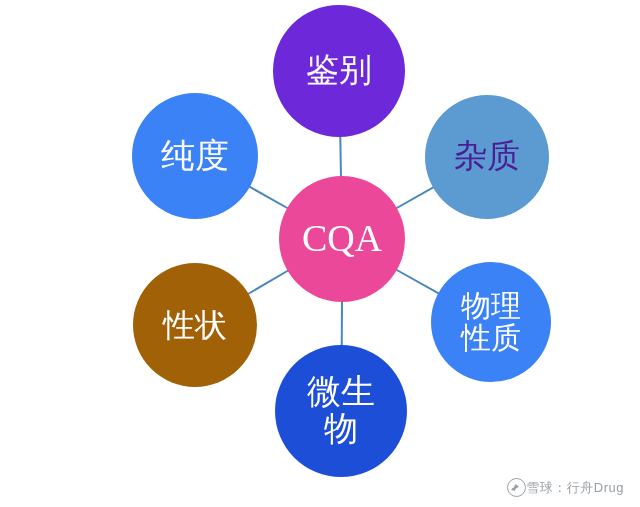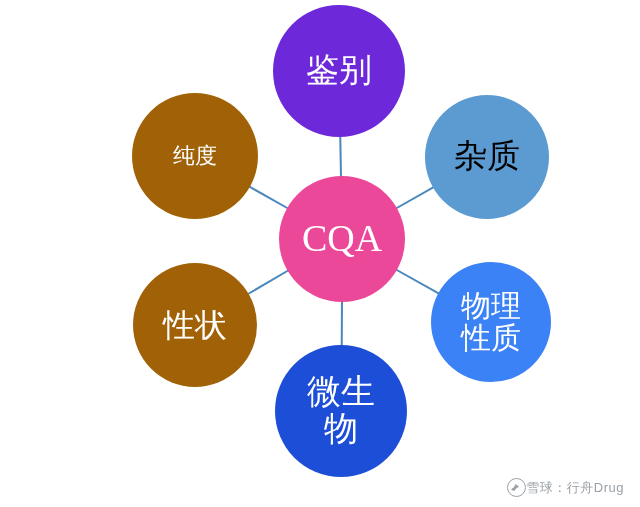--- a/index.html
+++ b/index.html
@@ -91,25 +91,25 @@
 
 <div id="diagram">
     <div class="connector" style="width: 43.0268px; height: 2px; left: 340.911px; top: 177.01px; transform-origin: 0px 50%; transform: rotate(-91.023deg);"></div>
     <div class="connector" style="width: 45.5803px; height: 2px; left: 395.098px; top: 207.972px; transform-origin: 0px 50%; transform: rotate(-29.4889deg);"></div>
     <div class="connector" style="width: 51.5579px; height: 2px; left: 395.29px; top: 267.685px; transform-origin: 0px 50%; transform: rotate(29.1199deg);"></div>
     <div class="connector" style="width: 47.0029px; height: 2px; left: 341.645px; top: 298.999px; transform-origin: 0px 50%; transform: rotate(90.3331deg);"></div>
     <div class="connector" style="width: 49.3085px; height: 2px; left: 289.349px; top: 268.803px; transform-origin: 0px 50%; transform: rotate(149.671deg);"></div>
     <div class="connector" style="width: 46.8135px; height: 2px; left: 288.882px; top: 208.008px; transform-origin: 0px 50%; transform: rotate(-150.55deg);"></div>
     <div class="node center" style="left: 279px; top: 176px; width: 126px; height: 126px; font-size: 38px; background: #ec4899; color: rgb(255, 255, 255);"><span>CQA</span></div>
     <div class="node" style="left: 273px; top: 5px; width: 132px; height: 132px; font-size: 33px; background: #6d28d9; color: rgb(255, 255, 255);"><span>鉴别</span></div>
-    <div class="node" style="left: 425px; top: 95px; width: 124px; height: 124px; font-size: 33px; background: rgb(91, 155, 209); color: #000000;"><span>杂质</span></div>
+    <div class="node" style="left: 425px; top: 95px; width: 124px; height: 124px; font-size: 33px; background: rgb(91, 155, 209); color: #4c1d95;"><span>杂质</span></div>
     <div class="node" style="left: 431px; top: 262px; width: 120px; height: 120px; font-size: 30px; background: #3b82f6; color: rgb(255, 255, 255);"><span>物理
 性质</span></div>
     <div class="node" style="left: 275px; top: 345px; width: 132px; height: 132px; font-size: 34px; background: #1d4ed8; color: rgb(255, 255, 255);"><span>微生
 物</span></div>
     <div class="node" style="left: 133px; top: 263px; width: 124px; height: 124px; font-size: 32px; background: #a16207; color: rgb(255, 255, 255);"><span>性状</span></div>
-    <div class="node" style="left: 132px; top: 93px; width: 126px; height: 126px; font-size: 22px; background: #a16207; color: rgb(255, 255, 255);"><span>纯度</span></div>
+    <div class="node" style="left: 132px; top: 93px; width: 126px; height: 126px; font-size: 34px; background: #3b82f6; color: rgb(255, 255, 255);"><span>纯度</span></div>
   </div>
 
 <div class="watermark">
   <span class="wm-logo"></span>
   <span class="wm-text">雪球：行舟Drug</span>
 </div>
 
 </body></html>

